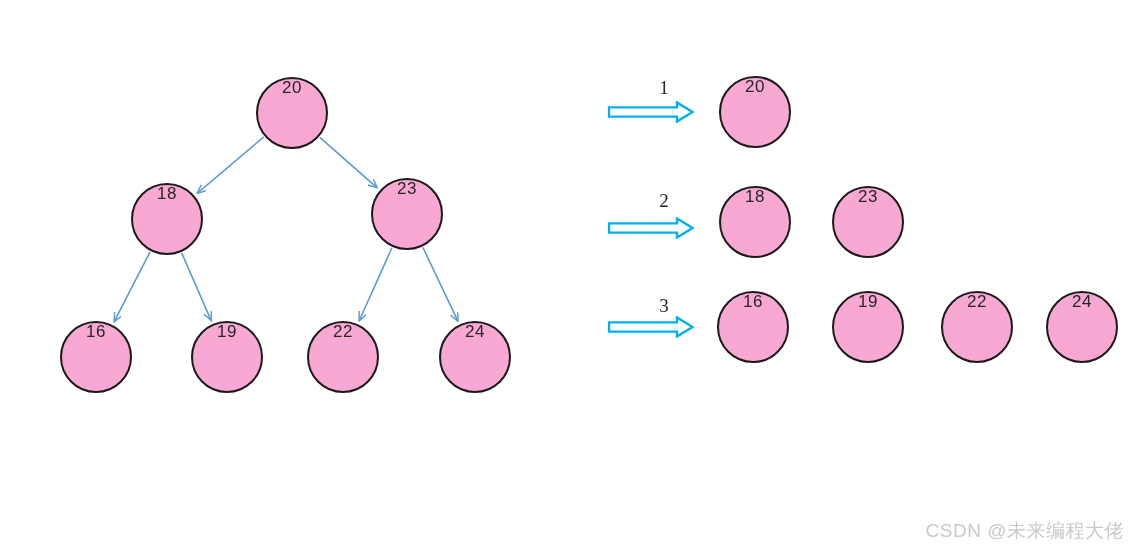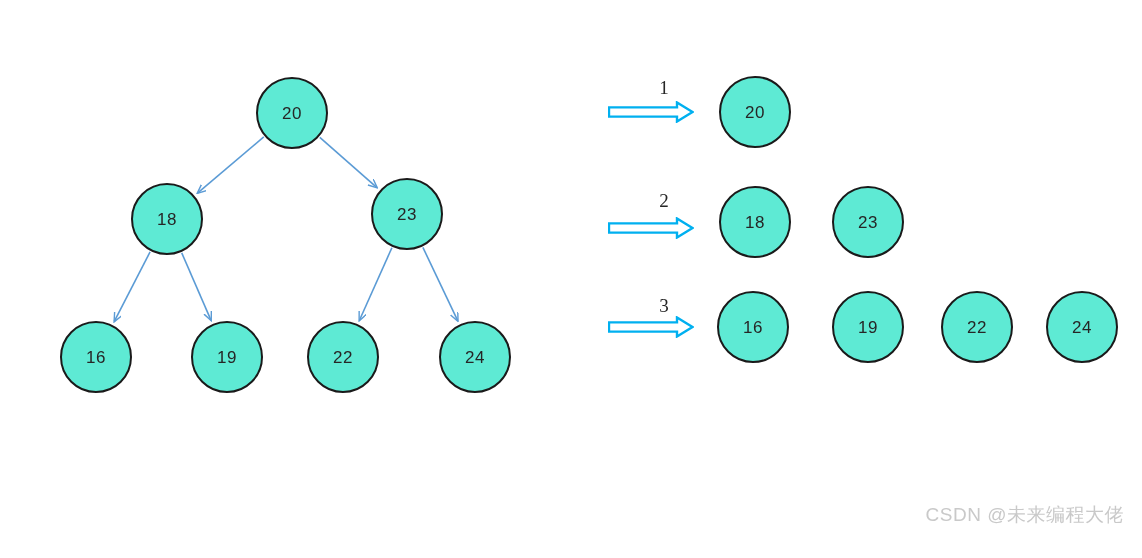--- a/index.html
+++ b/index.html
@@ -17,23 +17,23 @@
   #canvas {
     position: absolute;
     left: 0; top: 0;
     width: 1142px;
     height: 558px;
   }
   .node {
     position: absolute;
     border: 2.5px solid #1a1a1a;
     border-radius: 50%;
-    background: #5eead4;
+    background: #f9a8d4;
     display: flex;
-    align-items: center;
+    align-items: flex-start;
     justify-content: center;
     box-sizing: border-box;
     color: #262626;
     font-family: "Liberation Sans", sans-serif;
     font-size: 17px;
     letter-spacing: 0.5px;
   }
   .node-label {
     display: block;
     line-height: 1;
@@ -45,21 +45,21 @@
     font-size: 19px;
     text-align: center;
     width: 24px;
   }
   .block-arrow {
     position: absolute;
   }
   .watermark {
     position: absolute;
     right: 18px;
-    bottom: 30px;
+    bottom: 14px;
     color: #c9c9c9;
     font-size: 19px;
     font-family: "Liberation Sans", sans-serif;
     letter-spacing: 0.5px;
     white-space: nowrap;
   }
   .edges {
     position: absolute;
     left: 0; top: 0;
     width: 1142px;

